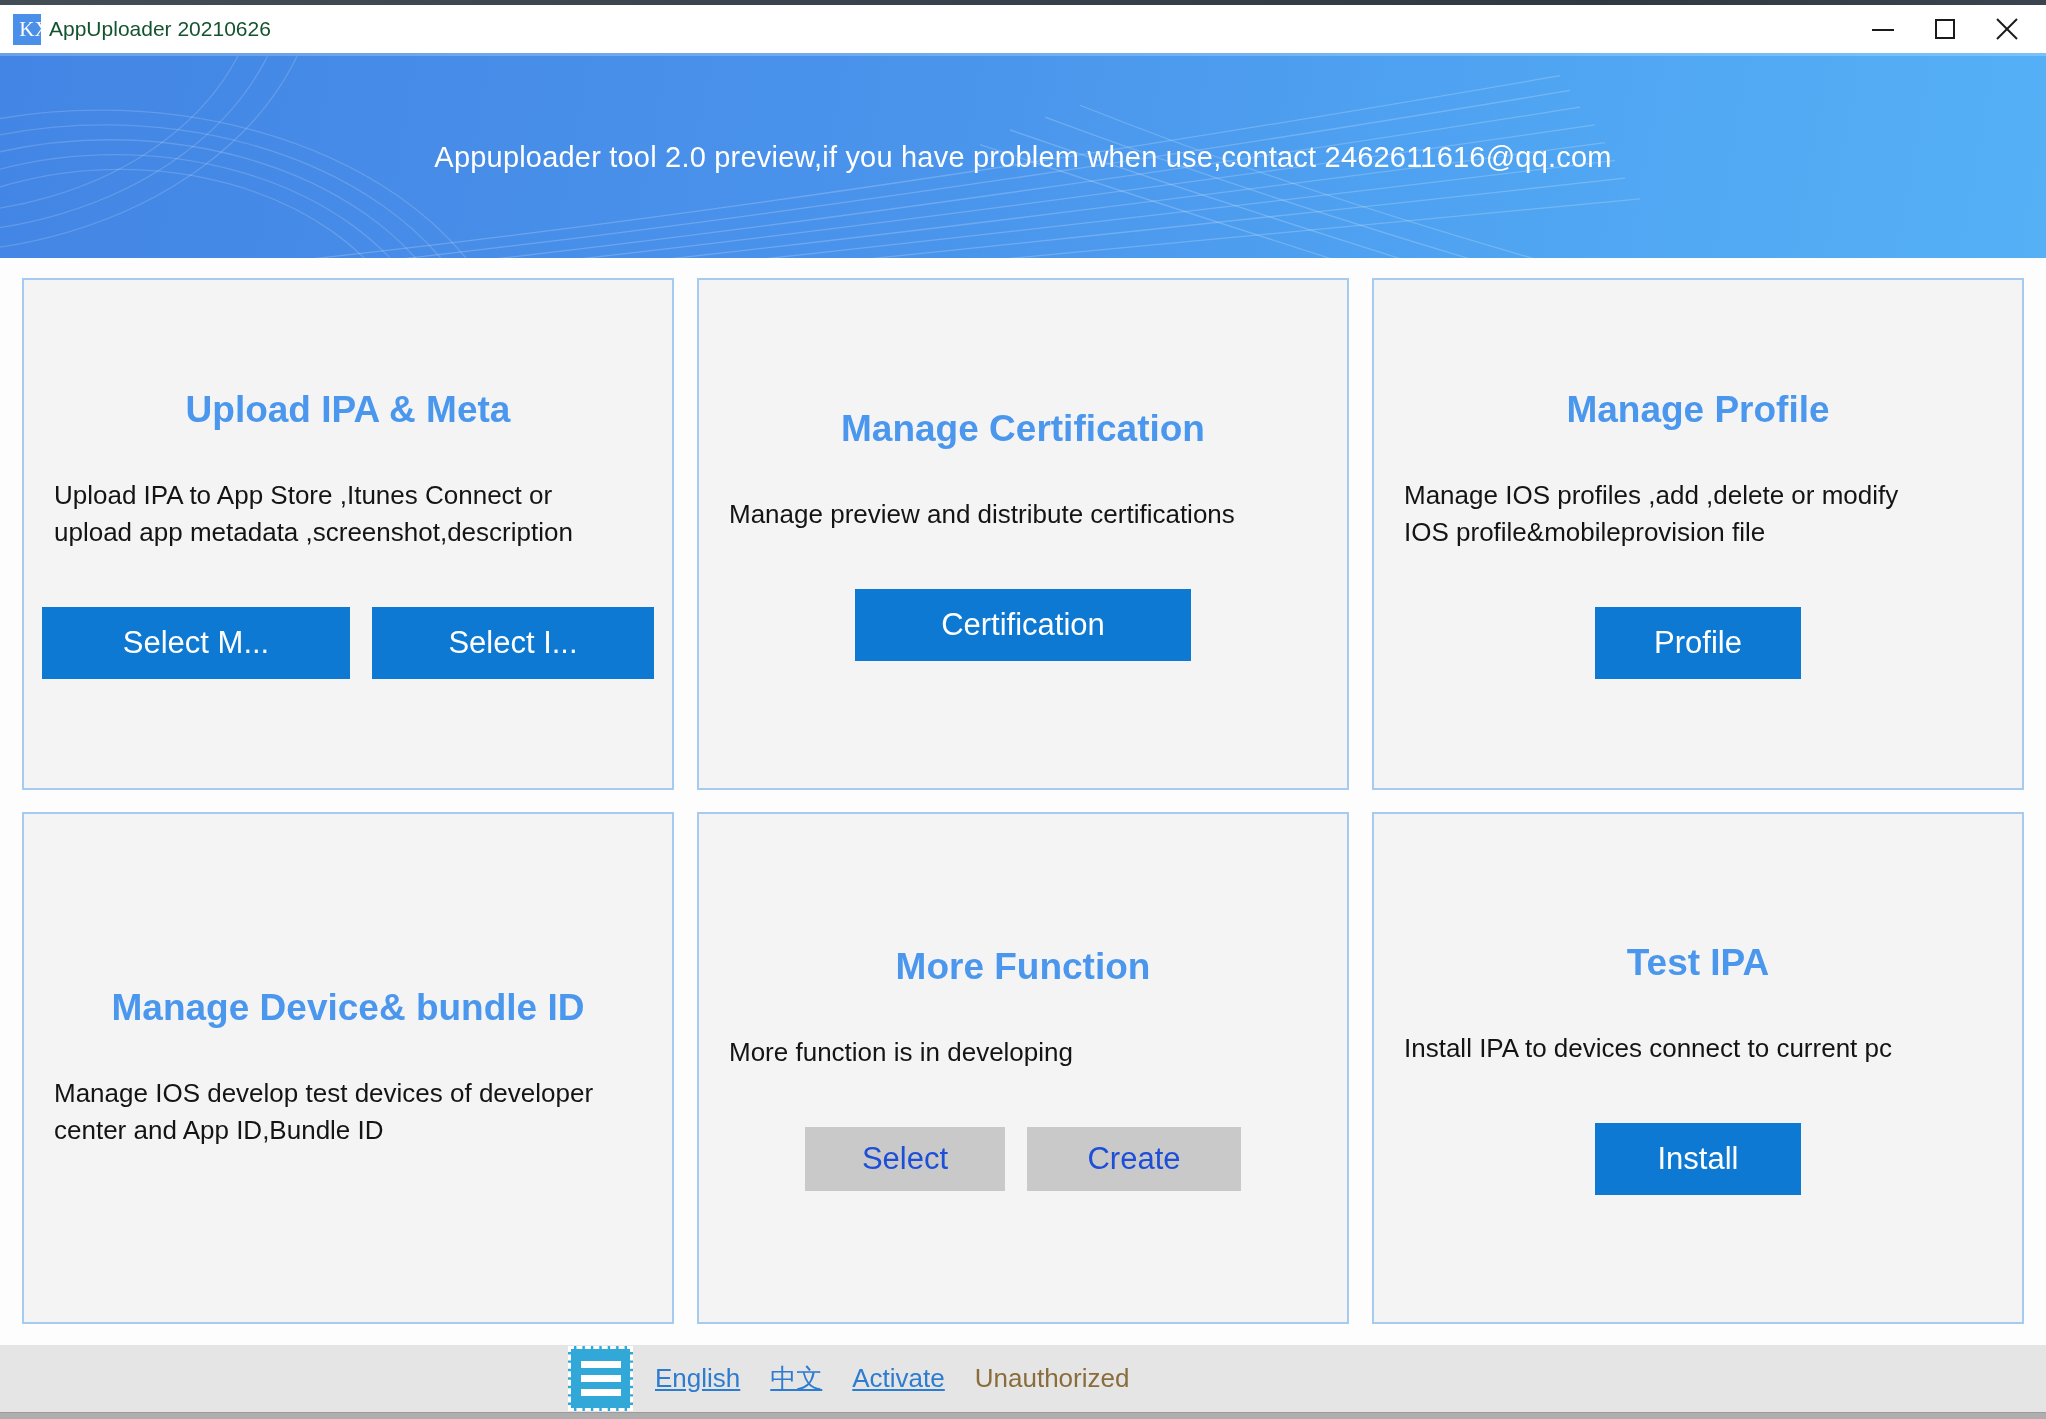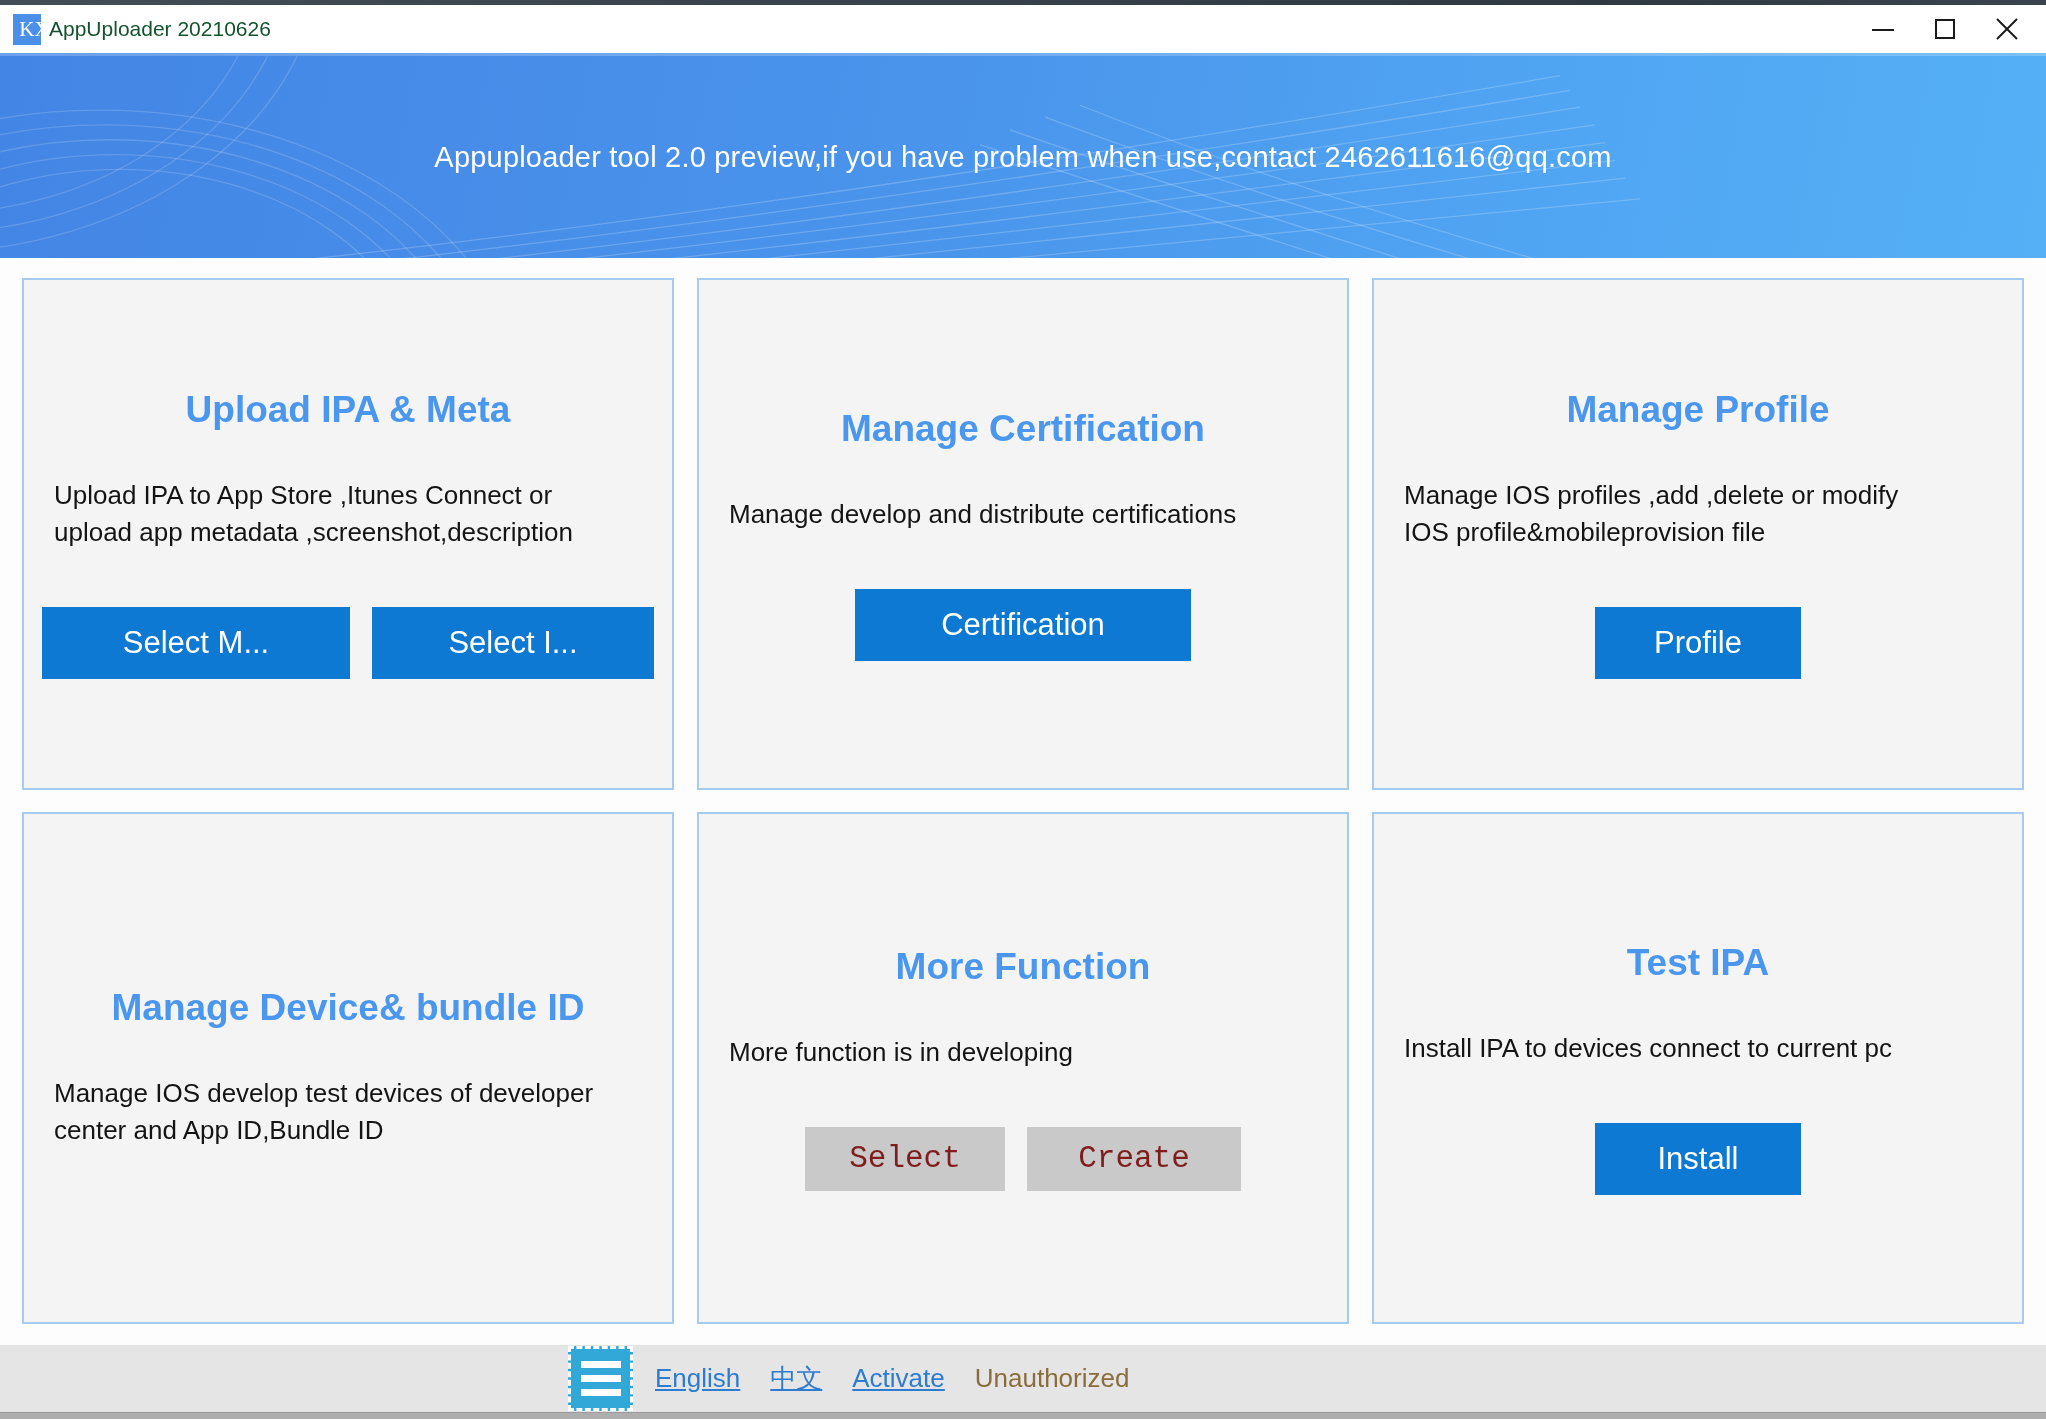--- a/index.html
+++ b/index.html
@@ -52,21 +52,21 @@
     align-self:flex-start; margin:46px 0 0 30px; max-width:545px;
     color:#141414; font-size:26px; line-height:37px;
   }
   .card-buttons { margin-top:56px; display:flex; gap:22px; }
   .btn {
     border:none; height:72px; font-size:31px; cursor:pointer;
     display:flex; align-items:center; justify-content:center;
     font-family:inherit;
   }
   .btn.primary { background:#0e79d3; color:#ffffff; }
-  .btn.disabled { background:#c9c9c9; color:#7f1d1d; height:64px;font-family:Liberation Mono, monospace; }
+  .btn.disabled { background:#c9c9c9; color:#1d4ed8; height:64px; }
 
   
   .footer { height:67px; background:#e5e5e5; position:relative; }
   .footer-row { position:absolute; left:568px; top:0; height:67px; display:flex; align-items:center; }
   .menu-box {
     width:65px; height:65px; background:#31a8d8; border:3px dashed #ffffff;
     display:flex; flex-direction:column; justify-content:center; gap:7px; align-items:center;
     margin-right:22px; cursor:pointer;
   }
   .menu-box .bar { width:40px; height:7px; background:#ffffff; }
@@ -139,21 +139,21 @@
     <div class="card-title">Upload IPA &amp; Meta</div>
     <div class="card-desc">Upload IPA to App Store ,Itunes Connect or upload app metadata ,screenshot,description</div>
     <div class="card-buttons">
       <button class="btn primary" style="width:308px">Select M...</button>
       <button class="btn primary" style="width:282px">Select I...</button>
     </div>
   </div>
 
   <div class="card">
     <div class="card-title">Manage Certification</div>
-    <div class="card-desc">Manage develop and distribute certifications</div>
+    <div class="card-desc">Manage preview and distribute certifications</div>
     <div class="card-buttons">
       <button class="btn primary" style="width:336px">Certification</button>
     </div>
   </div>
 
   <div class="card">
     <div class="card-title">Manage Profile</div>
     <div class="card-desc">Manage IOS profiles ,add ,delete or modify IOS profile&amp;mobileprovision file</div>
     <div class="card-buttons">
       <button class="btn primary" style="width:206px">Profile</button>

